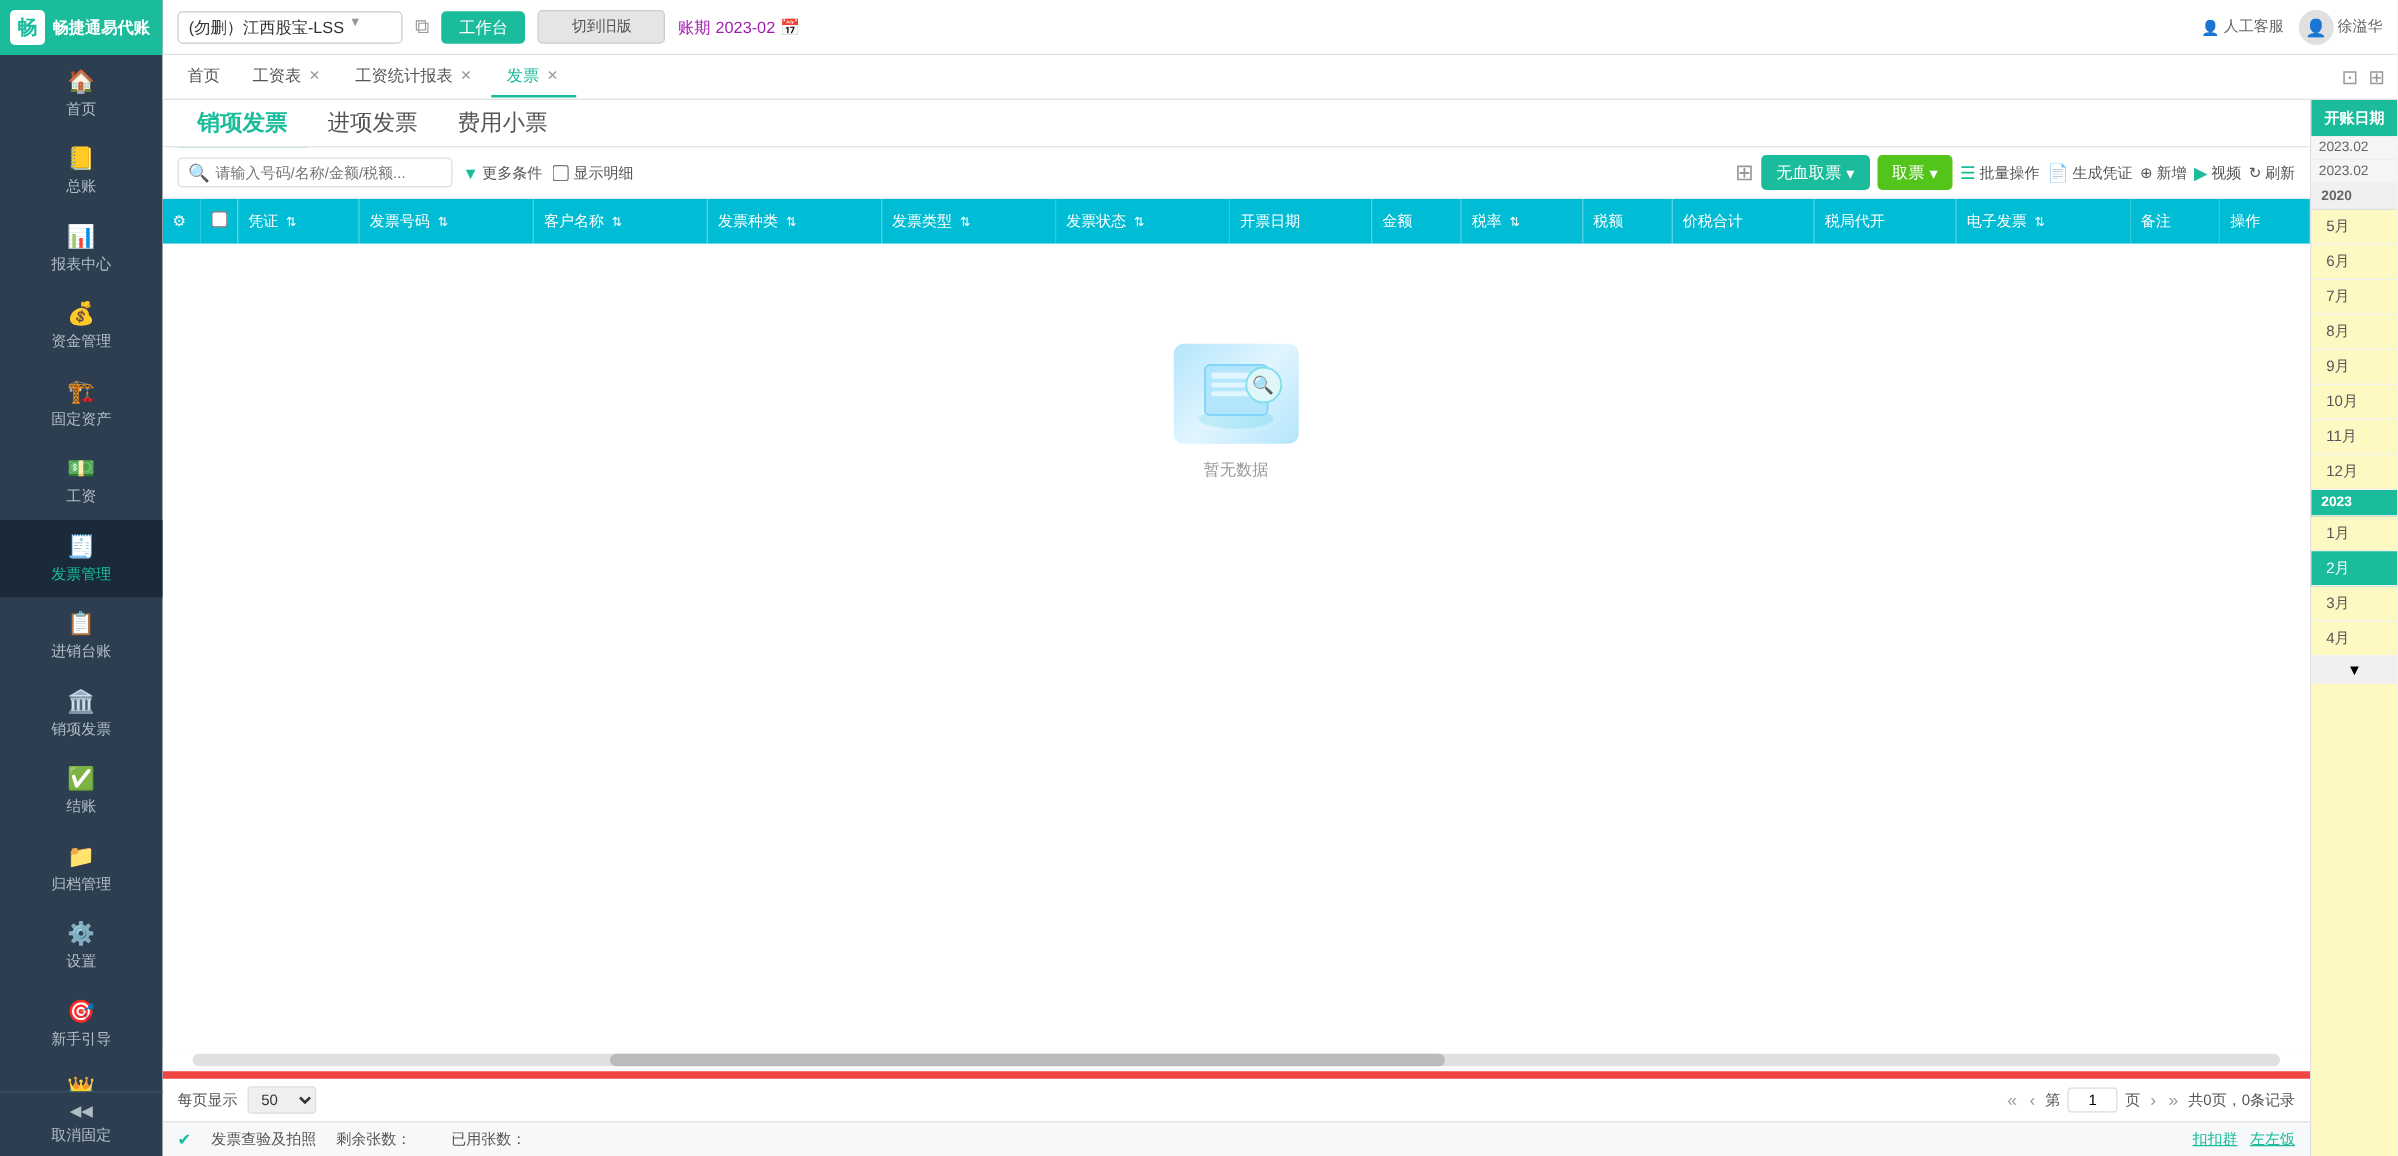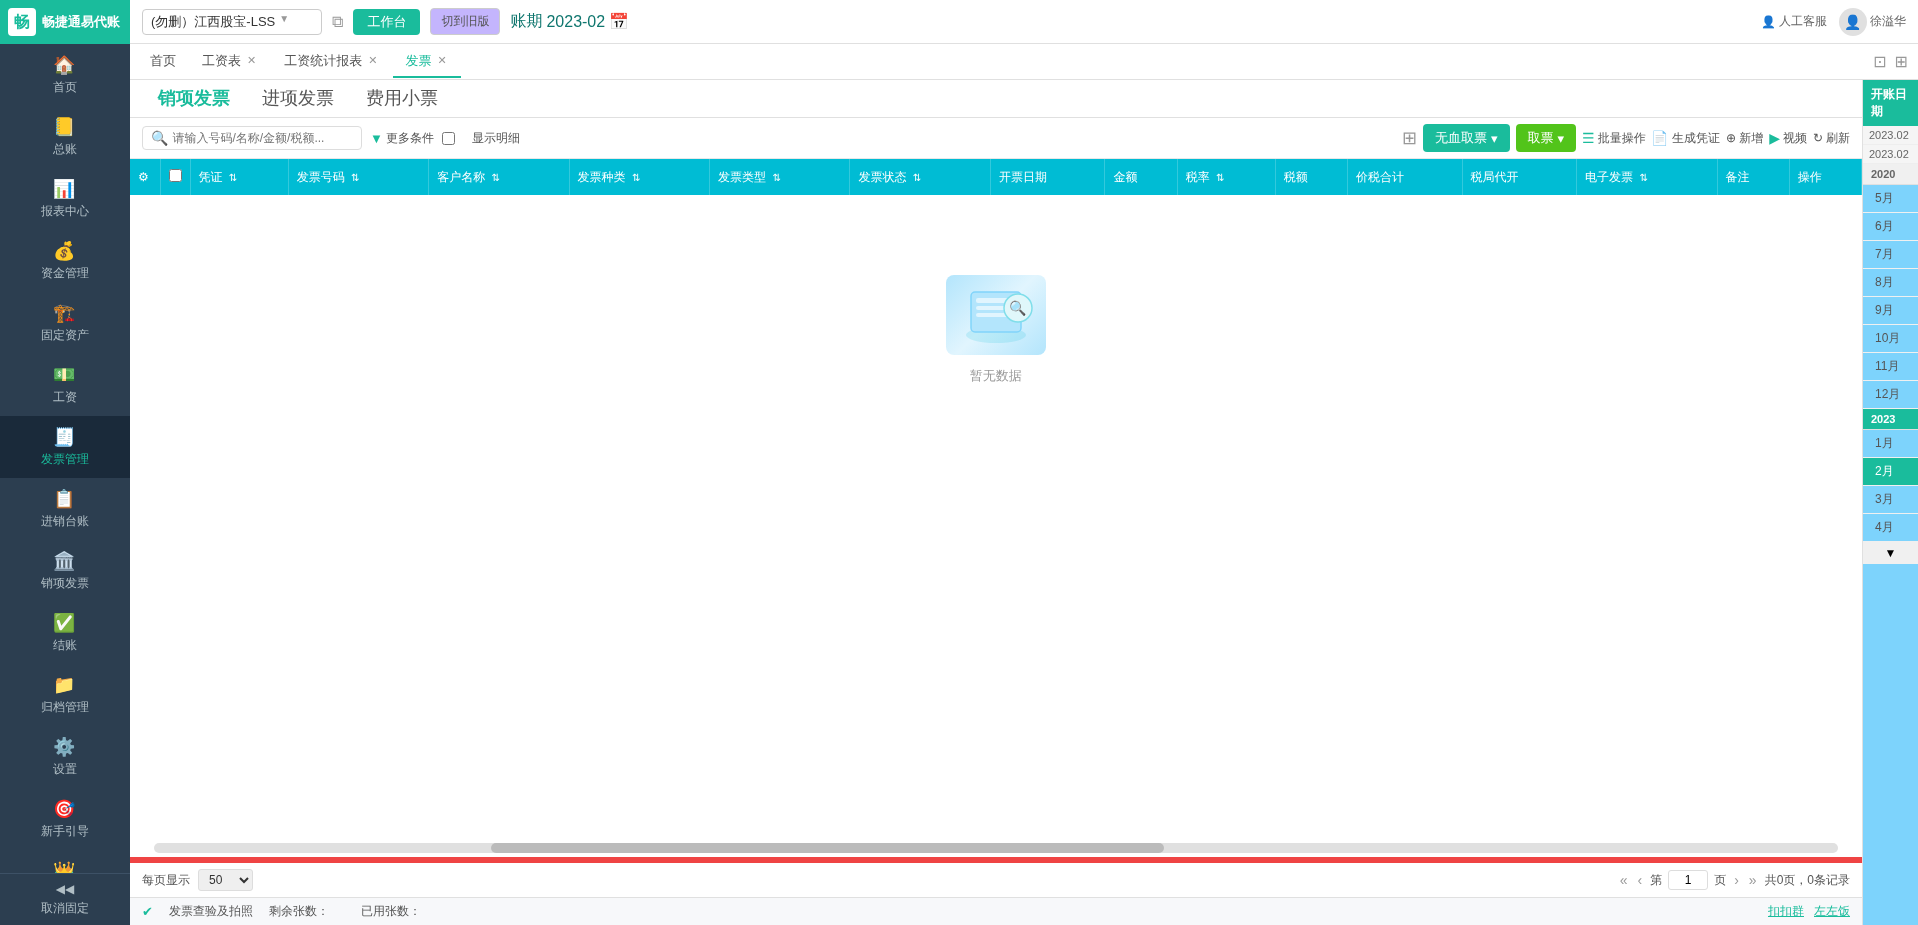--- a/index.html
+++ b/index.html
@@ -68,24 +68,24 @@
       padding: 3px 8px; cursor: pointer; font-size: 13px; color: #333;
       min-width: 180px;
     }
     .company-selector .arrow { color: #999; font-size: 10px; }
     .copy-icon { font-size: 16px; color: #999; cursor: pointer; }
     .workbench-btn {
       background: #1abc9c; color: #fff; border: none;
       border-radius: 4px; padding: 4px 14px; font-size: 13px; cursor: pointer;
     }
     .switch-old-btn {
-      background: #c4b5fd; color: #555; border: 1px solid #ccc;
-      border-radius: 4px; padding: 4px 10px; font-size: 12px; cursor: pointer;
-    }
-    .period-text { font-size: 16px; color: #0f766e; display: flex; align-items: center; gap: 4px; }
+      background: #e5e5e5; color: #555; border: 1px solid #ccc;
+      border-radius: 4px; padding: 4px 26px; font-size: 12px; cursor: pointer;
+    }
+    .period-text { font-size: 13px; color: #a21caf; display: flex; align-items: center; gap: 4px; }
     .topbar-right {
       margin-left: auto; display: flex; align-items: center; gap: 12px;
     }
     .topbar-right-item { font-size: 12px; color: #666; cursor: pointer; display: flex; align-items: center; gap: 3px; }
     .avatar { width: 28px; height: 28px; border-radius: 50%; background: #e0e0e0; display: flex; align-items: center; justify-content: center; font-size: 14px; }
 
     
     .tabs-bar {
       background: #fff;
       border-bottom: 1px solid #e0e0e0;
@@ -138,21 +138,21 @@
     .search-box input {
       border: none; outline: none; font-size: 12px; color: #4c1d95; width: 100%;
     }
     .search-icon { color: #999; font-size: 14px; }
     .more-filter-btn {
       display: flex; align-items: center; gap: 3px;
       border: none; background: none; cursor: pointer;
       font-size: 12px; color: #555;
     }
     .filter-icon { color: #1abc9c; font-size: 13px; }
-    .show-detail-cb { display: flex; align-items: center; gap: 17px; font-size: 12px; color: #555; cursor: pointer; justify-content: center; }
+    .show-detail-cb { display: flex; align-items: center; gap: 4px; font-size: 12px; color: #555; cursor: pointer; justify-content: center; }
     .toolbar-right { margin-left: auto; display: flex; align-items: center; gap: 6px; }
     .grid-icon { font-size: 18px; color: #999; cursor: pointer; }
     .no-deduction-btn {
       background: #1abc9c; color: #fff; border: none;
       border-radius: 4px; padding: 5px 12px; font-size: 13px;
       cursor: pointer; display: flex; align-items: center; gap: 4px;
     }
     .take-ticket-btn {
       background: #52c41a; color: #fff; border: none;
       border-radius: 4px; padding: 5px 12px; font-size: 13px;
@@ -242,22 +242,22 @@
       align-items: center;
       gap: 16px;
       font-size: 12px;
       color: #555;
     }
     .footer-link { color: #1abc9c; cursor: pointer; text-decoration: underline; }
     .check-icon { color: #1abc9c; font-size: 13px; }
 
     
     .period-panel {
-      width: 56px;
-      background: #7dd3fc;
+      width: 70px;
+      background: #fef9c3;
       border-left: 1px solid #e0e0e0;
       height: 100%;
       display: flex;
       flex-direction: column;
       overflow-y: auto;
       font-size: 12px;
     }
     .period-year-header {
       padding: 4px 8px;
       background: #f0f0f0;

